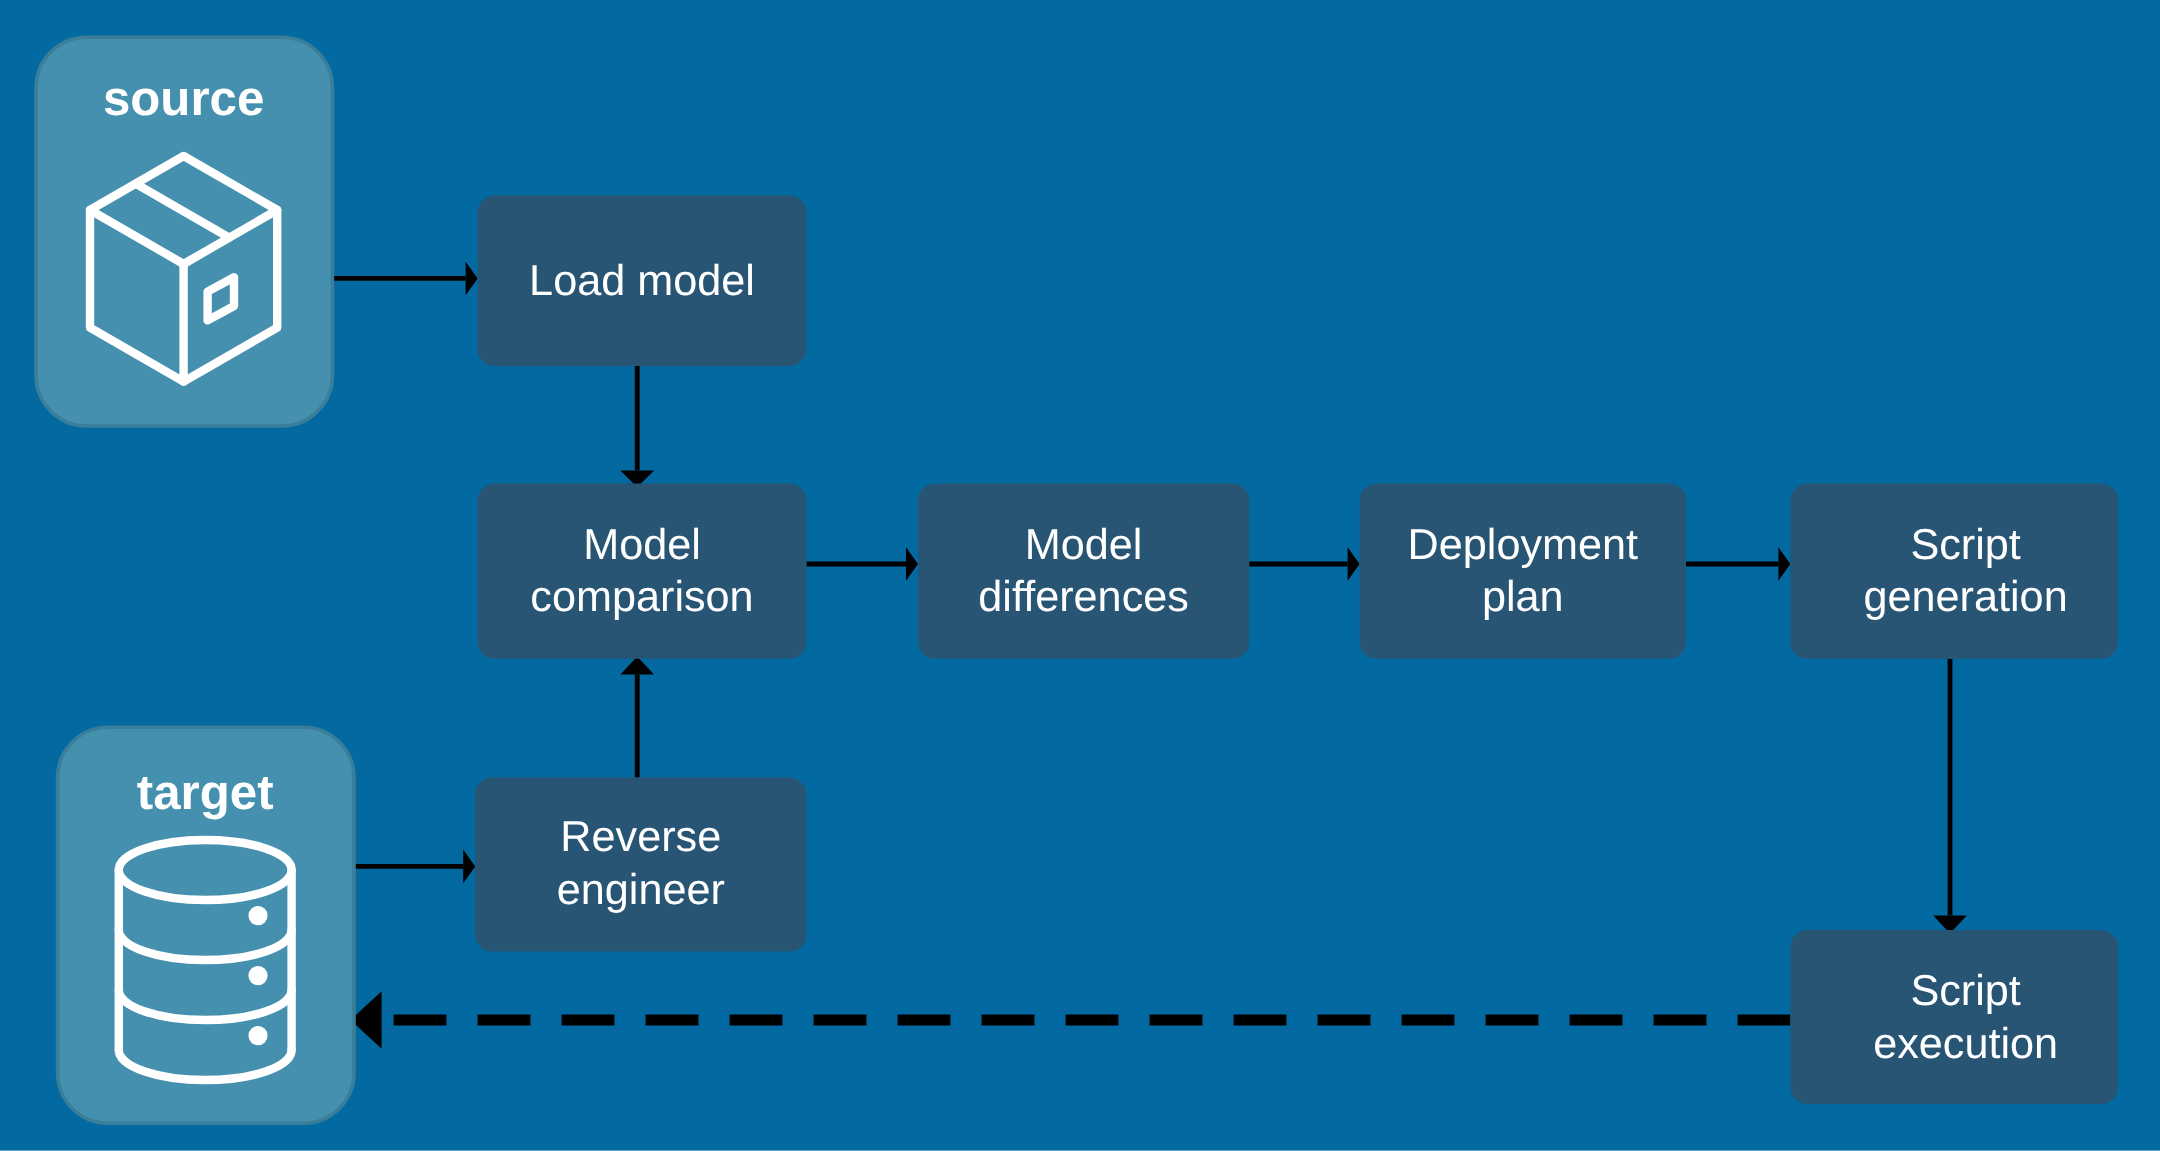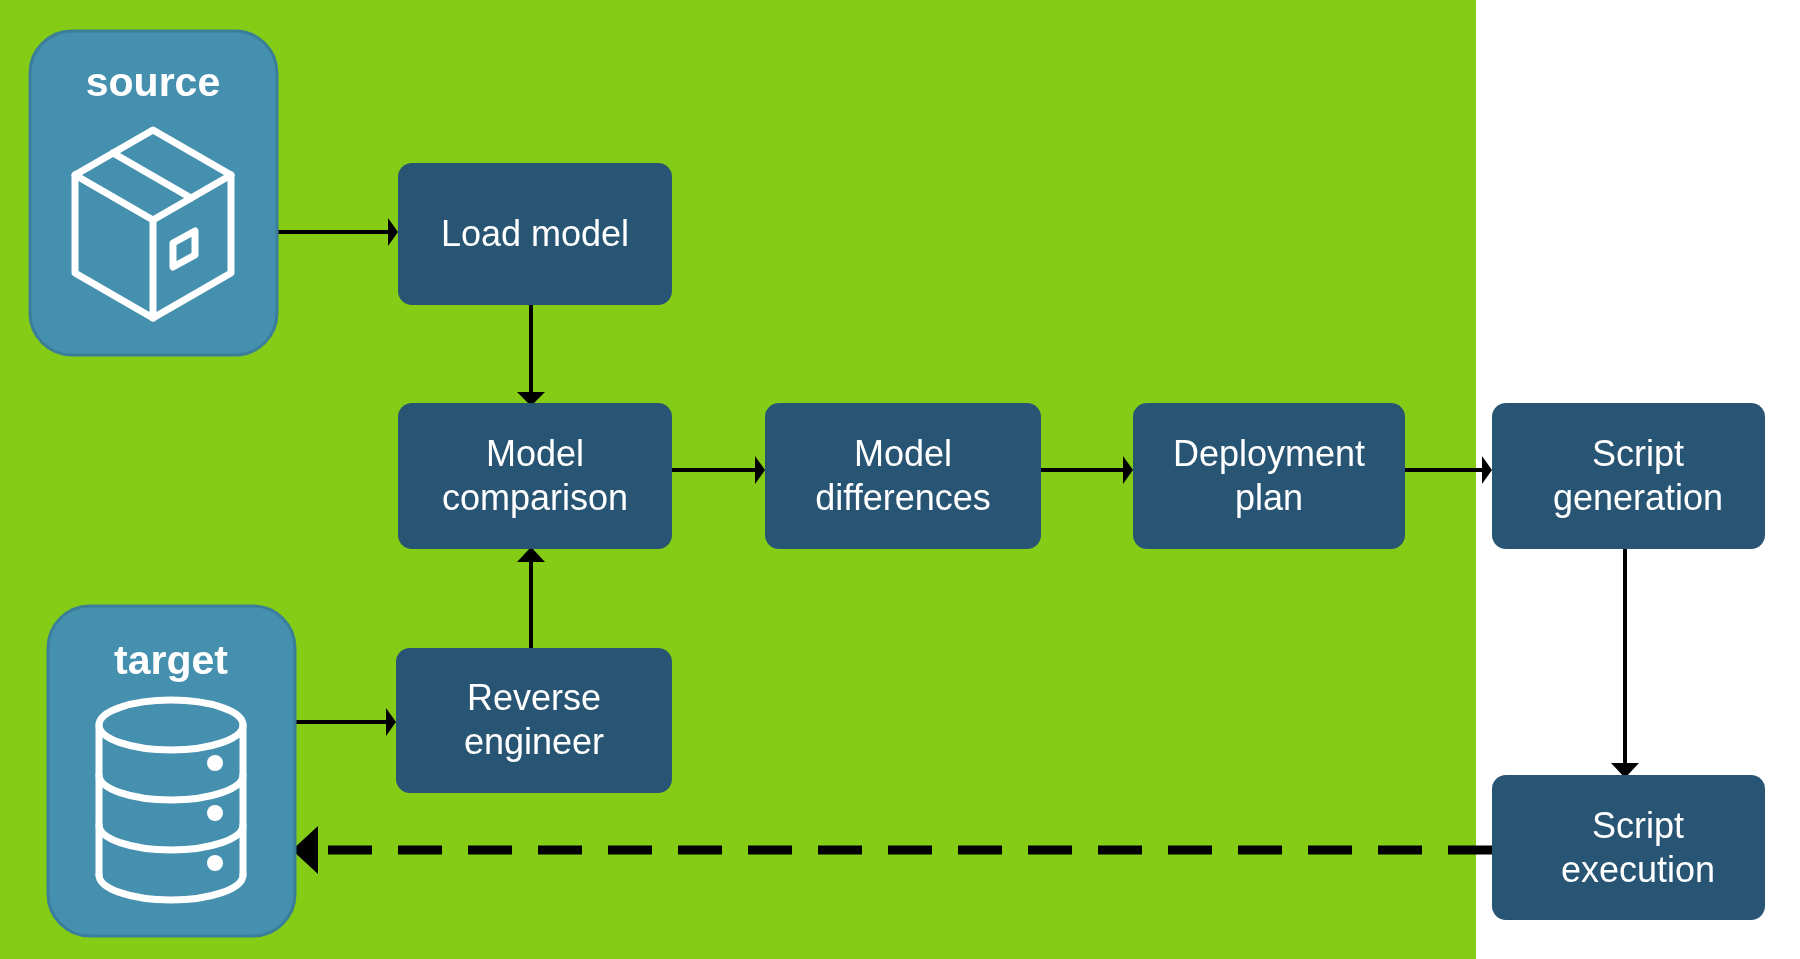--- a/index.html
+++ b/index.html
@@ -9,23 +9,23 @@
     background: #ffffff;
   }
   body {
     width: 1800px;
     height: 959px;
     overflow: hidden;
     font-family: "Liberation Sans", sans-serif;
   }
   #diagram-canvas {
     position: relative;
-    width: 1476px;
+    width: 1800px;
     height: 959px;
-    background: #84cc16;
+    background: #0369a1;
   }
   svg.diagram-svg {
     position: absolute;
     left: 0;
     top: 0;
     width: 1800px;
     height: 959px;
     display: block;
   }
   .node-rect-endpoint {

